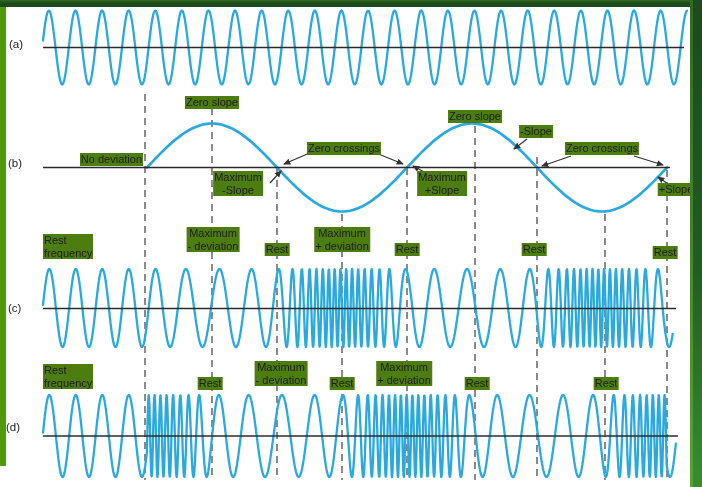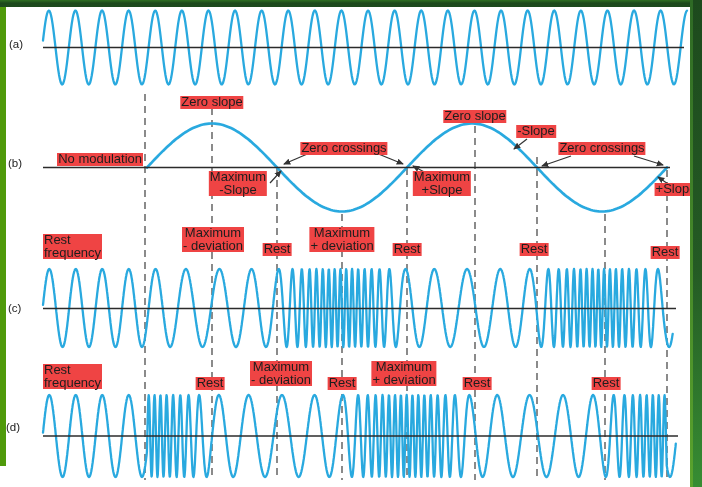--- a/index.html
+++ b/index.html
@@ -4,21 +4,21 @@
 <style>
   html,body{margin:0;padding:0;background:#fff;}
   #fig{position:relative;width:702px;height:487px;background:#fff;overflow:hidden;
        font-family:"Liberation Sans","DejaVu Sans",sans-serif;}
   .border{position:absolute;}
   #border-top{left:0;top:0;width:702px;height:7px;background:linear-gradient(180deg,#2f6f22 0%,#1c491c 45%,#1d4a1d 100%);}
   #border-left{left:0;top:7px;width:6px;height:459px;background:#4f9a0b;}
   #border-right{right:0;top:0;width:12px;height:487px;background:linear-gradient(180deg,#1d4a1d 0%,#245a24 55%,#378d33 100%);}
   #border-right-inner{right:9px;top:0;width:3px;height:487px;background:linear-gradient(180deg,#2e6a25 0%,#5aa32d 100%);}
   #wave-svg{position:absolute;left:0;top:0;}
-  .lbl{position:absolute;font-size:13px;line-height:12.5px;color:#1e1e1e;background:#ef4444;
+  .lbl{position:absolute;font-size:11px;line-height:12.5px;color:#1e1e1e;background:#4d7c0f;
        white-space:nowrap;padding:0 1px;}
   .row-letter{background:transparent;font-size:11.5px;color:#222;}
 </style>
 </head>
 <body>
 
 <div id="fig">
   <svg id="wave-svg" width="702" height="487" viewBox="0 0 702 487">
     <defs>
       <marker id="arw" markerWidth="8" markerHeight="8" refX="5.2" refY="2.6" orient="auto">
@@ -67,21 +67,21 @@
       <div class="lbl row-letter" style="top: 157px; left: 7px;">
         <div>(b)</div>
       </div>
       <div class="lbl row-letter" style="top: 302px; left: 7px;">
         <div>(c)</div>
       </div>
       <div class="lbl row-letter" style="top: 421px; left: 5px;">
         <div>(d)</div>
       </div>
       <div class="lbl" style="top: 153px; right: 559px; text-align: right;">
-        <div>No modulation</div>
+        <div>No deviation</div>
       </div>
       <div class="lbl" style="top: 96px; left: 212px; transform: translateX(-50%); text-align: center;">
         <div>Zero slope</div>
       </div>
       <div class="lbl" style="top: 142px; left: 344px; transform: translateX(-50%); text-align: center;">
         <div>Zero crossings</div>
       </div>
       <div class="lbl" style="top: 171px; left: 238px; transform: translateX(-50%); text-align: center;">
         <div>Maximum</div>
         <div>-Slope</div>

